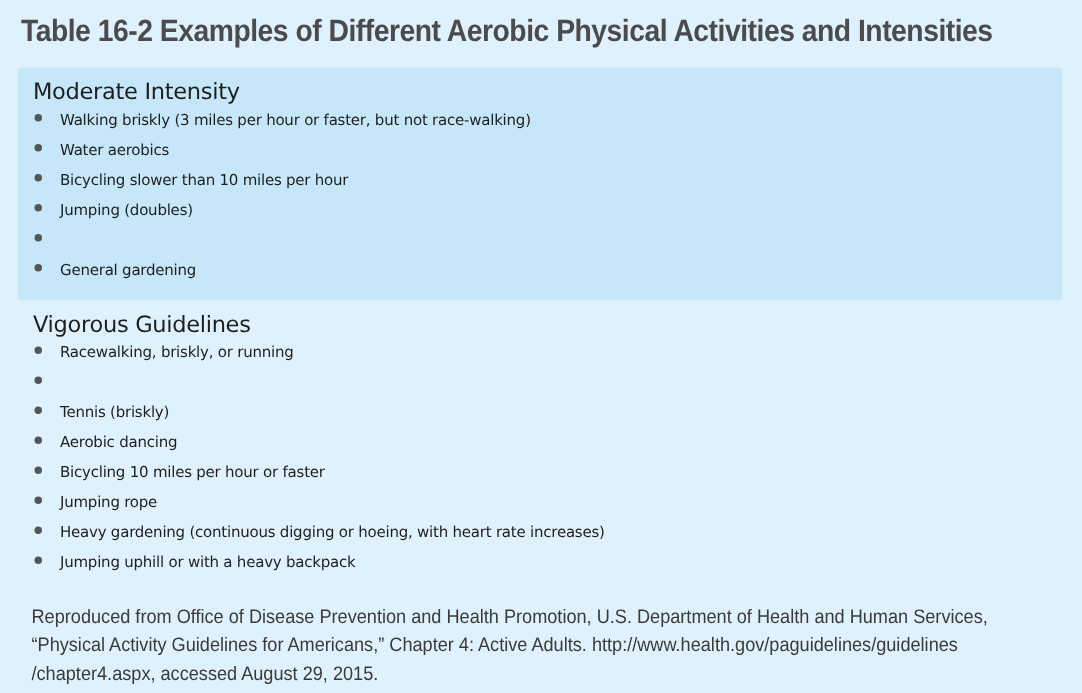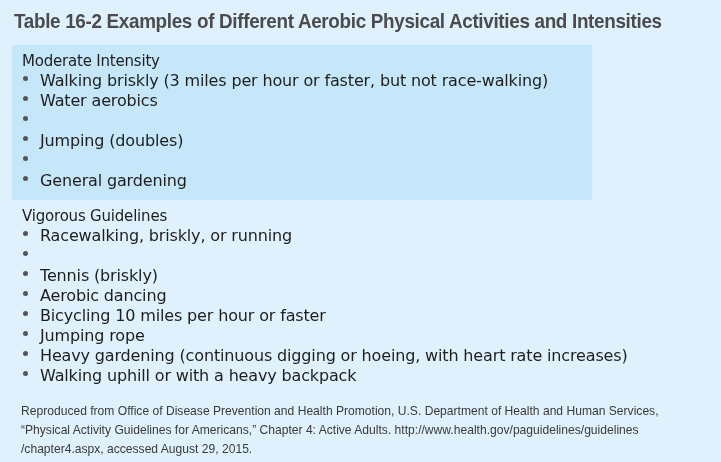--- a/index.html
+++ b/index.html
@@ -24,21 +24,21 @@
     font-size: 20.5px;
     color: #4b4b4d;
     letter-spacing: -0.35px;
     white-space: nowrap;
     transform: scaleX(0.92);
     transform-origin: left top;
   }
   .section {
     position: absolute;
     left: 12px;
-    width: 580px;
+    width: 696px;
     box-sizing: border-box;
     padding-left: 10px;
   }
   .section.moderate {
     top: 45px;
     height: 155px;
     background: #c5e7f9;
     padding-top: 6px;
   }
   .section.vigorous {
@@ -53,21 +53,21 @@
     white-space: nowrap;
     letter-spacing: -0.2px;
   }
   .item-list {
     list-style: none;
     margin: 0;
     padding: 0;
   }
   .item {
     position: relative;
-    font-size: 16px;
+    font-size: 10px;
     line-height: 20px;
     height: 20px;
     padding-left: 18px;
     white-space: nowrap;
     letter-spacing: -0.15px;
   }
   .bullet {
     position: absolute;
     left: 1px;
     top: 5px;
@@ -96,38 +96,38 @@
 </head>
 <body>
 
 <div class="table-title">Table 16-2  Examples of Different Aerobic Physical Activities and Intensities</div>
 
 <div class="section moderate">
   <div class="section-heading">Moderate Intensity</div>
   <ul class="item-list">
     <li class="item"><span class="bullet"></span><span>Walking briskly (3 miles per hour or faster, but not race-walking)</span></li>
     <li class="item"><span class="bullet"></span><span>Water aerobics</span></li>
-    <li class="item"><span class="bullet"></span></li>
+    <li class="item"><span class="bullet"></span><span>Bicycling slower than 10 miles per hour</span></li>
     <li class="item"><span class="bullet"></span><span>Jumping (doubles)</span></li>
     <li class="item"><span class="bullet"></span></li>
     <li class="item"><span class="bullet"></span><span>General gardening</span></li>
   </ul>
 </div>
 
 <div class="section vigorous">
   <div class="section-heading">Vigorous Guidelines</div>
   <ul class="item-list">
     <li class="item"><span class="bullet"></span><span>Racewalking, briskly, or running</span></li>
     <li class="item"><span class="bullet"></span></li>
     <li class="item"><span class="bullet"></span><span>Tennis (briskly)</span></li>
     <li class="item"><span class="bullet"></span><span>Aerobic dancing</span></li>
     <li class="item"><span class="bullet"></span><span>Bicycling 10 miles per hour or faster</span></li>
     <li class="item"><span class="bullet"></span><span>Jumping rope</span></li>
     <li class="item"><span class="bullet"></span><span>Heavy gardening (continuous digging or hoeing, with heart rate increases)</span></li>
-    <li class="item"><span class="bullet"></span><span>Walking uphill or with a heavy backpack</span></li>
+    <li class="item"><span class="bullet"></span><span>Jumping uphill or with a heavy backpack</span></li>
   </ul>
 </div>
 
 <div class="footnote">
   <span class="footnote-line">Reproduced from Office of Disease Prevention and Health Promotion, U.S. Department of Health and Human Services,</span>
   <span class="footnote-line">“Physical Activity Guidelines for Americans,” Chapter 4: Active Adults. http://www.health.gov/paguidelines/guidelines</span>
   <span class="footnote-line">/chapter4.aspx, accessed August 29, 2015.</span>
 </div>
 
 </body></html>

